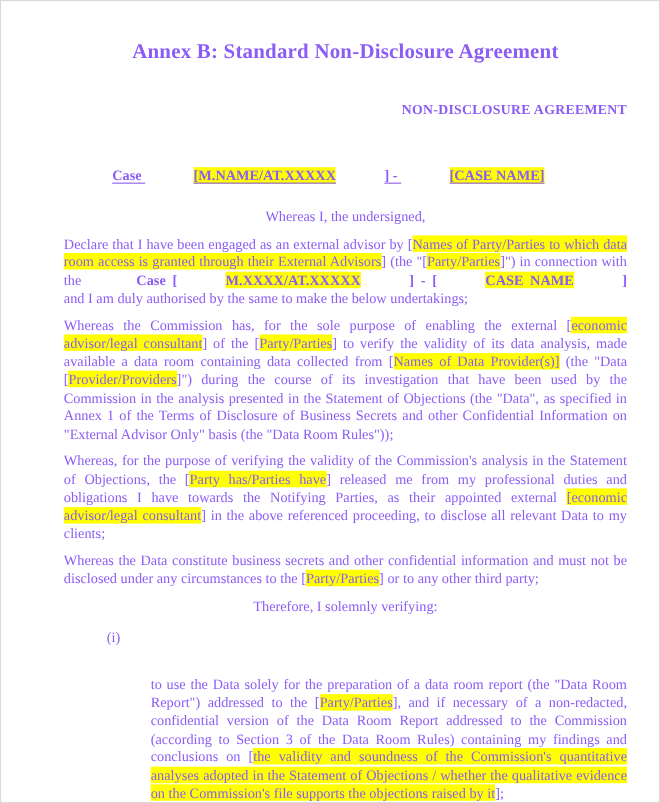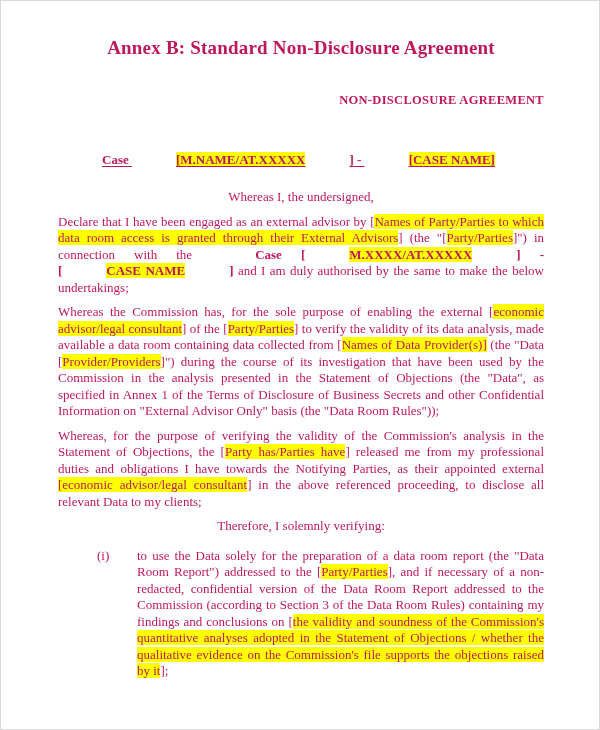--- a/index.html
+++ b/index.html
@@ -7,23 +7,23 @@
     padding: 0;
     background: #ffffff;
   }
   .page {
     position: relative;
     box-sizing: border-box;
     width: 600px;
     height: 730px;
     background: #ffffff;
     border: 1px solid #d9d9d9;
-    padding: 36px 55px 0 57px;
+    padding: 36px 29px 0 57px;
     font-family: "Liberation Serif", "DejaVu Serif", serif;
-    color: #be185d;
+    color: #8b5cf6;
     overflow: hidden;
   }
   .doc-title {
     font-size: 19px;
     font-weight: bold;
     text-align: center;
     margin: 0 0 34px 0;
     letter-spacing: 0.2px;
   }
   .doc-subtitle {
@@ -58,20 +58,21 @@
     margin-top: 13px;
   }
   .list-marker {
     flex: none;
     width: 40px;
     margin-left: 39px;
   }
   .list-body {
     flex: 1;
     text-align: justify;
+    margin-top: 42px;
   }
 </style>
 </head>
 <body>
 
 <div class="page">
 
   <h1 class="doc-title">Annex B: Standard Non-Disclosure Agreement</h1>
 
   <h2 class="doc-subtitle">NON-DISCLOSURE AGREEMENT</h2>
@@ -79,20 +80,21 @@
   <p class="case-heading"><span class="b">Case </span><span class="b hl" style="background: rgb(255, 255, 0);">[M.NAME/AT.XXXXX</span><span class="b">] - </span><span class="b hl" style="background: rgb(255, 255, 0);">[CASE NAME]</span></p>
 
   <p class="body-par single-line"><span>Whereas I, the undersigned,</span></p>
 
   <p class="body-par"><span>Declare that I have been engaged as an external advisor by [</span><span class="hl" style="background: rgb(255, 255, 0);">Names of Party/Parties to which data room access is granted through their External Advisors</span><span>] (the "[</span><span class="hl" style="background: rgb(255, 255, 0);">Party/Parties</span><span>]") in connection with the </span><span class="b">Case [</span><span class="b hl" style="background: rgb(255, 255, 0);">M.XXXX/AT.XXXXX</span><span class="b">] - [</span><span class="b hl" style="background: rgb(255, 255, 0);">CASE NAME</span><span class="b">]</span><span> and I am duly authorised by the same to make the below undertakings;</span></p>
 
   <p class="body-par"><span>Whereas the Commission has, for the sole purpose of enabling the external [</span><span class="hl" style="background: rgb(255, 255, 0);">economic advisor/legal consultant</span><span>] of the [</span><span class="hl" style="background: rgb(255, 255, 0);">Party/Parties</span><span>] to verify the validity of its data analysis, made available a data room containing data collected from [</span><span class="hl" style="background: rgb(255, 255, 0);">Names of Data Provider(s)]</span><span> (the "Data [</span><span class="hl" style="background: rgb(255, 255, 0);">Provider/Providers</span><span>]") during the course of its investigation that have been used by the Commission in the analysis presented in the Statement of Objections (the "Data", as specified in Annex 1 of the Terms of Disclosure of Business Secrets and other Confidential Information on "External Advisor Only" basis (the "Data Room Rules"));</span></p>
 
   <p class="body-par"><span>Whereas, for the purpose of verifying the validity of the Commission's analysis in the Statement of Objections, the [</span><span class="hl" style="background: rgb(255, 255, 0);">Party has/Parties have</span><span>] released me from my professional duties and obligations I have towards the Notifying Parties, as their appointed external </span><span class="hl" style="background: rgb(255, 255, 0);">[economic advisor/legal consultant</span><span>] in the above referenced proceeding, to disclose all relevant Data to my clients;</span></p>
 
+  <p class="body-par"><span>Whereas the Data constitute business secrets and other confidential information and must not be disclosed under any circumstances to the [</span><span class="hl" style="background: rgb(255, 255, 0);">Party/Parties</span><span>] or to any other third party;</span></p>
 
   <p class="body-par single-line"><span>Therefore, I solemnly verifying:</span></p>
 
   <div class="list-row">
     <span class="list-marker">(i)</span>
     <span class="list-body"><span>to use the Data solely for the preparation of a data room report (the "Data Room Report") addressed to the [</span><span class="hl" style="background: rgb(255, 255, 0);">Party/Parties</span><span>], and if necessary of a non-redacted, confidential version of the Data Room Report addressed to the Commission (according to Section 3 of the Data Room Rules) containing my findings and conclusions on [</span><span class="hl" style="background: rgb(255, 255, 0);">the validity and soundness of the Commission's quantitative analyses adopted in the Statement of Objections / whether the qualitative evidence on the Commission's file supports the objections raised by it</span><span>];</span></span>
   </div>
 
 </div>
 

